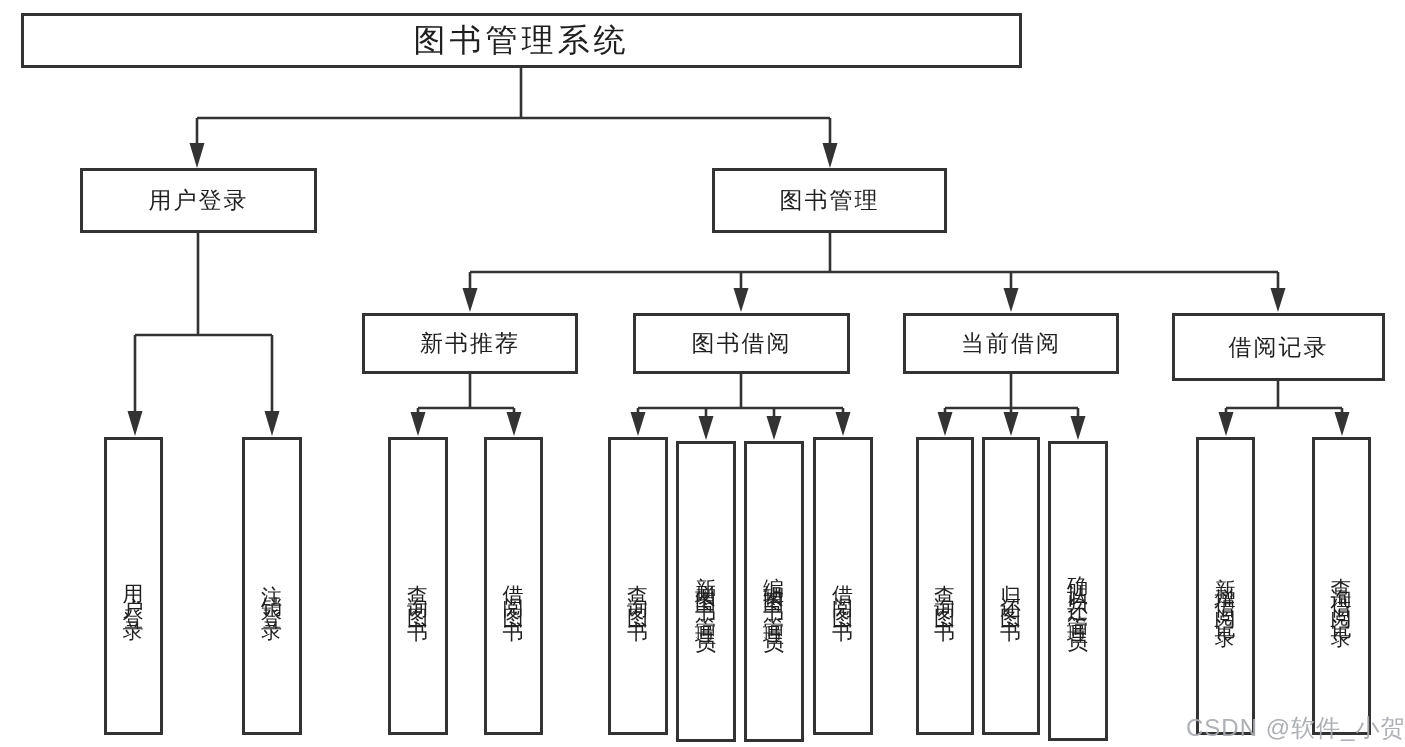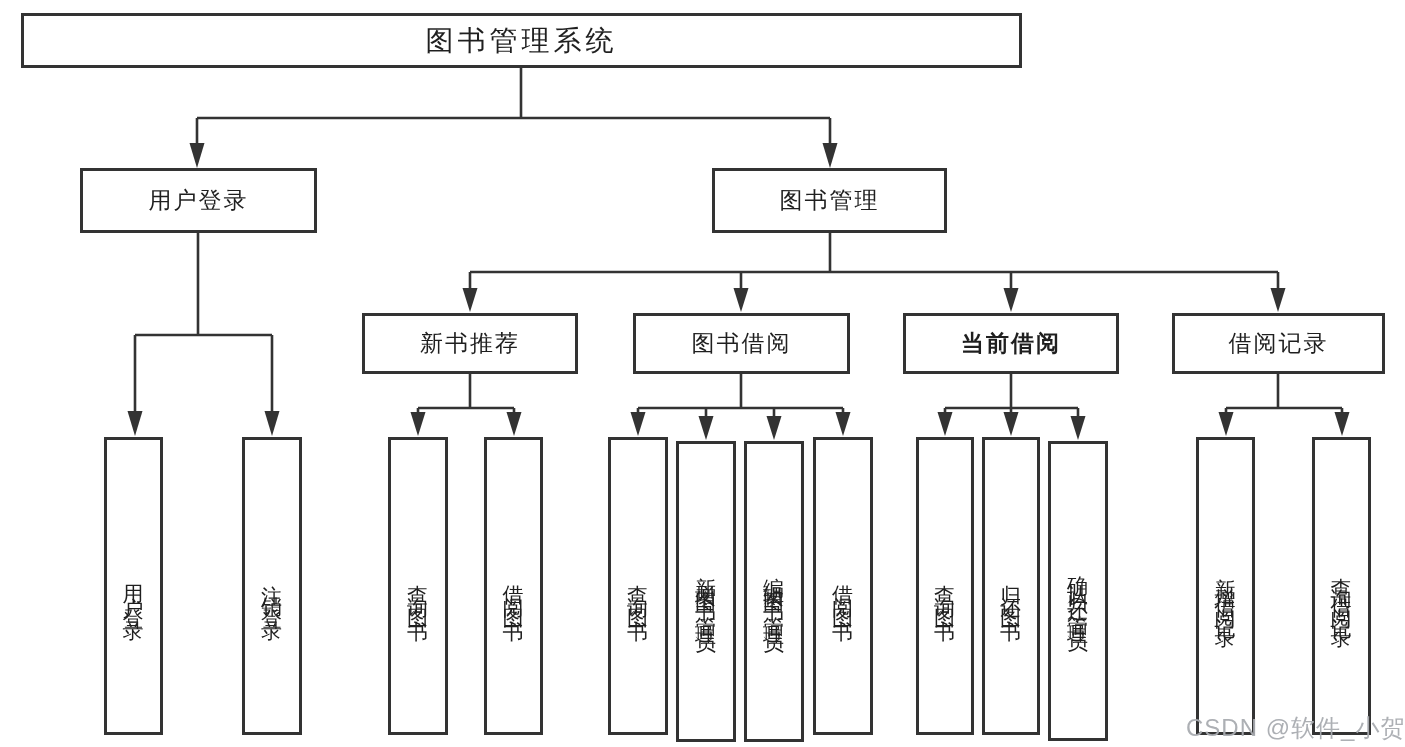--- a/index.html
+++ b/index.html
@@ -34,21 +34,21 @@
     justify-content: center;
     z-index: 2;
     text-align: center;
   }
   .h-node {
     font-size: 23px;
     letter-spacing: 2px;
     white-space: nowrap;
   }
   .root-node {
-    font-size: 28px;
+    font-size: 32px;
     letter-spacing: 4px;
   }
   .v-node span {
     writing-mode: vertical-rl;
     text-orientation: mixed;
     font-size: 21px;
     line-height: 1;
     white-space: nowrap;
   }
   .ls4 { letter-spacing: 12px; padding-top: 12px; }
@@ -128,24 +128,24 @@
   <div class="node h-node" style="left:712px; top:168px; width:235px; height:65px;align-items:center;">
     <span>图书管理</span>
   </div>
 
   <div class="node h-node" style="left:633px; top:313px; width:217px; height:61px;">
     <span>图书借阅</span>
   </div>
   <div class="node h-node" style="left:362px; top:313px; width:216px; height:61px;">
     <span>新书推荐</span>
   </div>
-  <div class="node h-node" style="left:903px; top:313px; width:216px; height:61px;font-weight:bold;">
+  <div class="node h-node" style="left:903px; top:313px; width:216px; height:61px;">
     <span>当前借阅</span>
   </div>
-  <div class="node h-node" style="left:1172px; top:313px; width:213px; height:61px;">
+  <div class="node h-node" style="left:1172px; top:313px; width:213px; height:68px;">
     <span>借阅记录</span>
   </div>
 
   <div class="node v-node" style="left:104px; top:437px; width:59px; height:298px;">
     <span class="ls4">用户登录</span>
   </div>
   <div class="node v-node" style="left:242px; top:437px; width:60px; height:298px;">
     <span class="ls4">注销登录</span>
   </div>
 

